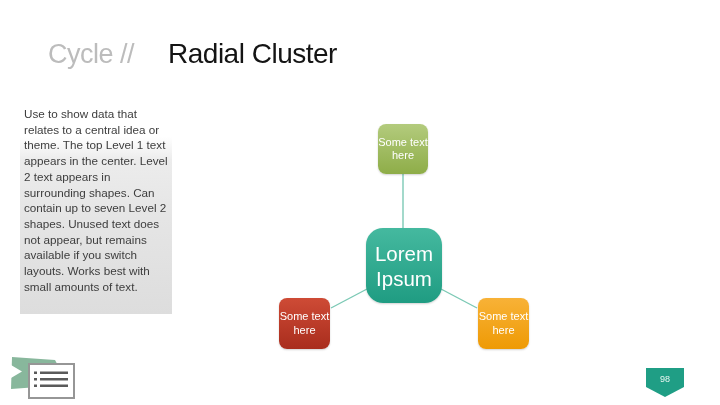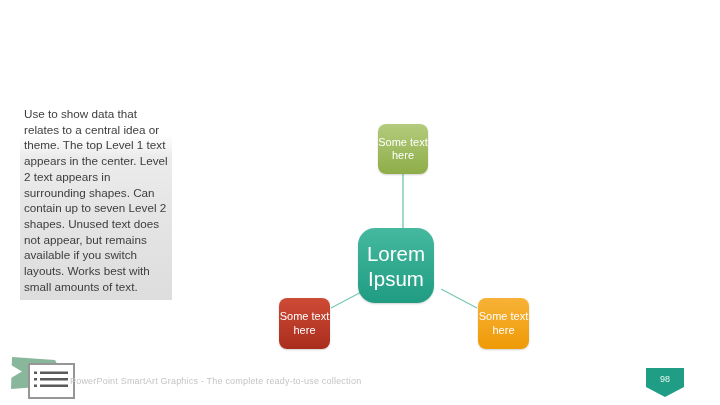--- a/index.html
+++ b/index.html
@@ -18,21 +18,21 @@
   .title-prefix{
     font-size:27px;color:var(--title-gray);letter-spacing:-0.5px;font-weight:400;
   }
   .title-main{
     font-size:28px;color:var(--title-black);letter-spacing:-0.5px;font-weight:400;
     margin-left:34px;
   }
 
   
   .description{
-    position:absolute;left:20px;top:103px;width:152px;padding:3px 2px 6px 4px;
+    position:absolute;left:20px;top:103px;width:152px;padding:3px 2px 20px 4px;
     font-size:11.7px;line-height:15.7px;color:var(--body-text);
     background:linear-gradient(to bottom,
       rgba(255,255,255,0) 0%, rgba(255,255,255,0) 16%,
       #ececec 27%, #e5e5e5 55%, #dddddd 100%);
   }
 
   
   .connector-layer{position:absolute;left:0;top:0;width:720px;height:405px;}
   .connector-layer line{stroke:var(--connector);stroke-width:1.4;}
 
@@ -40,21 +40,21 @@
     position:absolute;display:flex;align-items:center;justify-content:center;
     text-align:center;color:#ffffff;
     box-shadow:0 1px 2px rgba(0,0,0,0.18);
   }
   .node-label{width:100%;}
   .node-satellite{
     width:51px;height:51px;border-radius:8px;
     font-size:11px;line-height:13.5px;
   }
   .node-center{
-    left:358px;top:228px;width:76px;height:75px;border-radius:17px;
+    left:366px;top:228px;width:76px;height:75px;border-radius:17px;
     font-size:20.5px;line-height:25px;
     background:linear-gradient(to bottom,var(--teal-top),var(--teal-bottom));
   }
   .node-top{
     left:378px;top:124px;width:50px;height:50px;
     background:linear-gradient(to bottom,var(--green-top),var(--green-bottom));
   }
   .node-bottom-left{
     left:279px;top:298px;
     background:linear-gradient(to bottom,var(--red-top),var(--red-bottom));
@@ -70,20 +70,24 @@
     position:absolute;left:70px;top:376px;font-size:9px;color:var(--footer-gray);
     letter-spacing:0.2px;
   }
   .page-pennant{position:absolute;left:646px;top:368px;}
 </style>
 </head>
 <body>
 
 <div class="slide">
 
+  <div class="title-row">
+    <span class="title-prefix">Cycle //</span>
+    <span class="title-main">Radial Cluster</span>
+  </div>
 
   <div class="description">Use to show data that relates to a central idea or theme. The top Level 1 text appears in the center. Level 2 text appears in surrounding shapes. Can contain up to seven Level 2 shapes. Unused text does not appear, but remains available if you switch layouts. Works best with small amounts of text.</div>
 
   <svg class="connector-layer" viewBox="0 0 720 405" xmlns="http://www.w3.org/2000/svg">
     <line x1="403" y1="174" x2="403" y2="229"></line>
     <line x1="367" y1="289" x2="331" y2="308"></line>
     <line x1="441" y1="289" x2="477" y2="308"></line>
   </svg>
 
   <div class="node node-center">
@@ -105,20 +109,19 @@
     <polygon points="3,11 14,17.5 3,24" fill="#ffffff"></polygon>
     <rect x="21" y="10" width="45" height="34" fill="#ffffff" stroke="var(--logo-card-border)" stroke-width="2"></rect>
     <rect x="26" y="17.5" width="3" height="2.5" fill="var(--logo-card-lines)"></rect>
     <rect x="32" y="17.5" width="28" height="2.5" fill="var(--logo-card-lines)"></rect>
     <rect x="26" y="24" width="3" height="2.5" fill="var(--logo-card-lines)"></rect>
     <rect x="32" y="24" width="28" height="2.5" fill="var(--logo-card-lines)"></rect>
     <rect x="26" y="30.5" width="3" height="2.5" fill="var(--logo-card-lines)"></rect>
     <rect x="32" y="30.5" width="28" height="2.5" fill="var(--logo-card-lines)"></rect>
   </svg>
 
-  <div class="footer-caption">PowerPoint SmartArt Graphics - The complete ready-to-use collection</div>
 
   <svg class="page-pennant" width="38" height="30" viewBox="0 0 38 30" xmlns="http://www.w3.org/2000/svg">
     <polygon points="0,0 38,0 38,19 19,29 0,19" fill="var(--pennant-teal)"></polygon>
     <text x="19" y="14" text-anchor="middle" font-size="9" fill="#eaf6f2" font-family="Liberation Sans, sans-serif">98</text>
   </svg>
 
 </div>
 
 </body></html>

